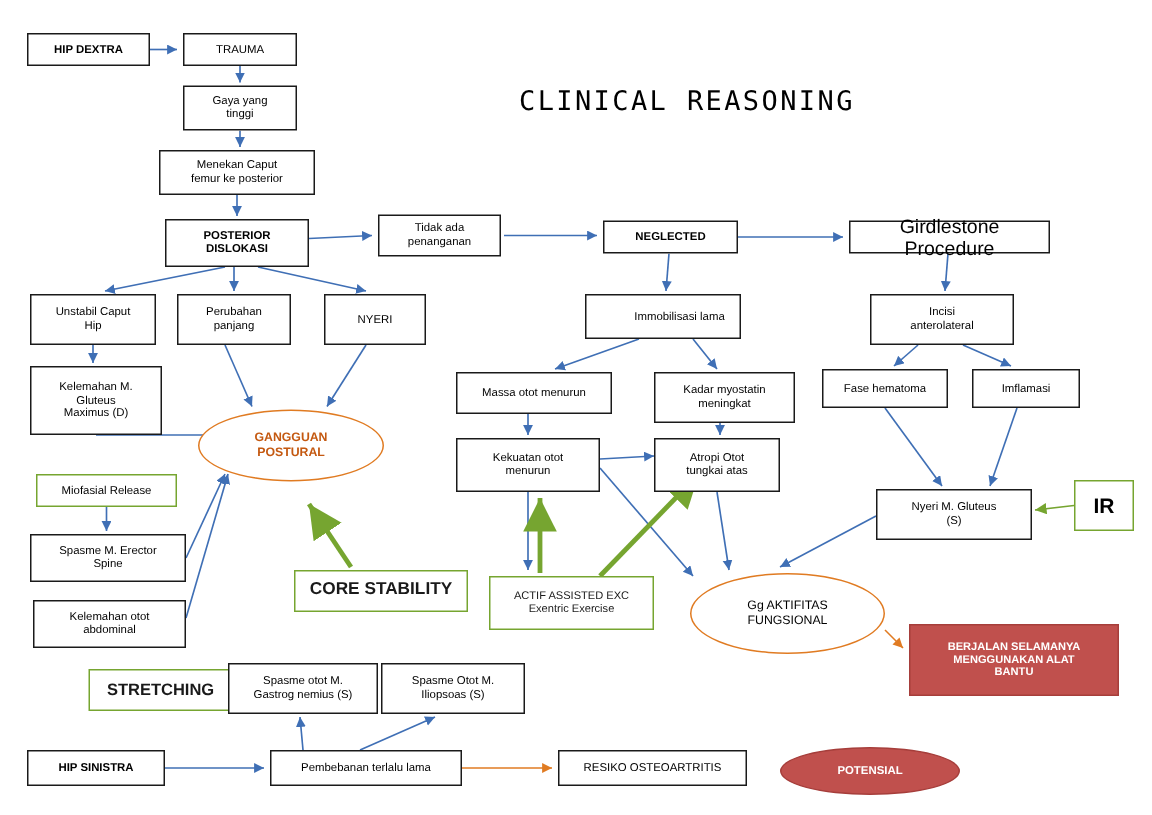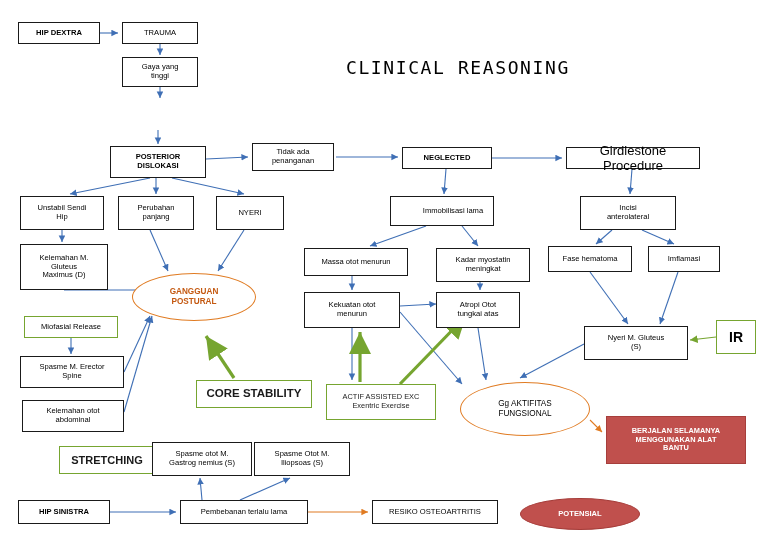--- a/index.html
+++ b/index.html
@@ -153,28 +153,30 @@
       <path d="M308,512 L368,512"></path>
     </g>
   </svg>
 
   <div class="title" style="left:346px;top:57px;">CLINICAL REASONING</div>
 
   <div class="node bold" style="left:18px;top:22px;width:82px;height:22px;">HIP DEXTRA</div>
   <div class="node" style="left:122px;top:22px;width:76px;height:22px;">TRAUMA</div>
   <div class="node" style="left:122px;top:57px;width:76px;height:30px;white-space:pre-line;">Gaya yang
 tinggi</div>
+  <div class="node" style="left:106px;top:100px;width:104px;height:30px;white-space:pre-line;">Menekan Caput
+femur ke posterior</div>
   <div class="node bold" style="left:110px;top:146px;width:96px;height:32px;white-space:pre-line;">POSTERIOR
 DISLOKASI</div>
   <div class="node" style="left:252px;top:143px;width:82px;height:28px;white-space:pre-line;">Tidak ada
 penanganan</div>
   <div class="node bold" style="left:402px;top:147px;width:90px;height:22px;">NEGLECTED</div>
   <div class="node" style="left:566px;top:147px;width:134px;height:22px;font-size:13px;">Girdlestone Procedure</div>
 
-  <div class="node" style="left:20px;top:196px;width:84px;height:34px;white-space:pre-line;">Unstabil Sendi
+  <div class="node" style="left:20px;top:196px;width:84px;height:34px;white-space:pre-line;">Unstabil Caput
 Hip</div>
   <div class="node" style="left:118px;top:196px;width:76px;height:34px;white-space:pre-line;">Perubahan
 panjang</div>
   <div class="node" style="left:216px;top:196px;width:68px;height:34px;">NYERI</div>
   <div class="node" style="left:390px;top:196px;width:104px;height:30px;padding-left:24px;">Immobilisasi lama</div>
   <div class="node" style="left:580px;top:196px;width:96px;height:34px;white-space:pre-line;">Incisi
 anterolateral</div>
 
   <div class="node" style="left:20px;top:244px;width:88px;height:46px;white-space:pre-line;">Kelemahan M.
 Gluteus

